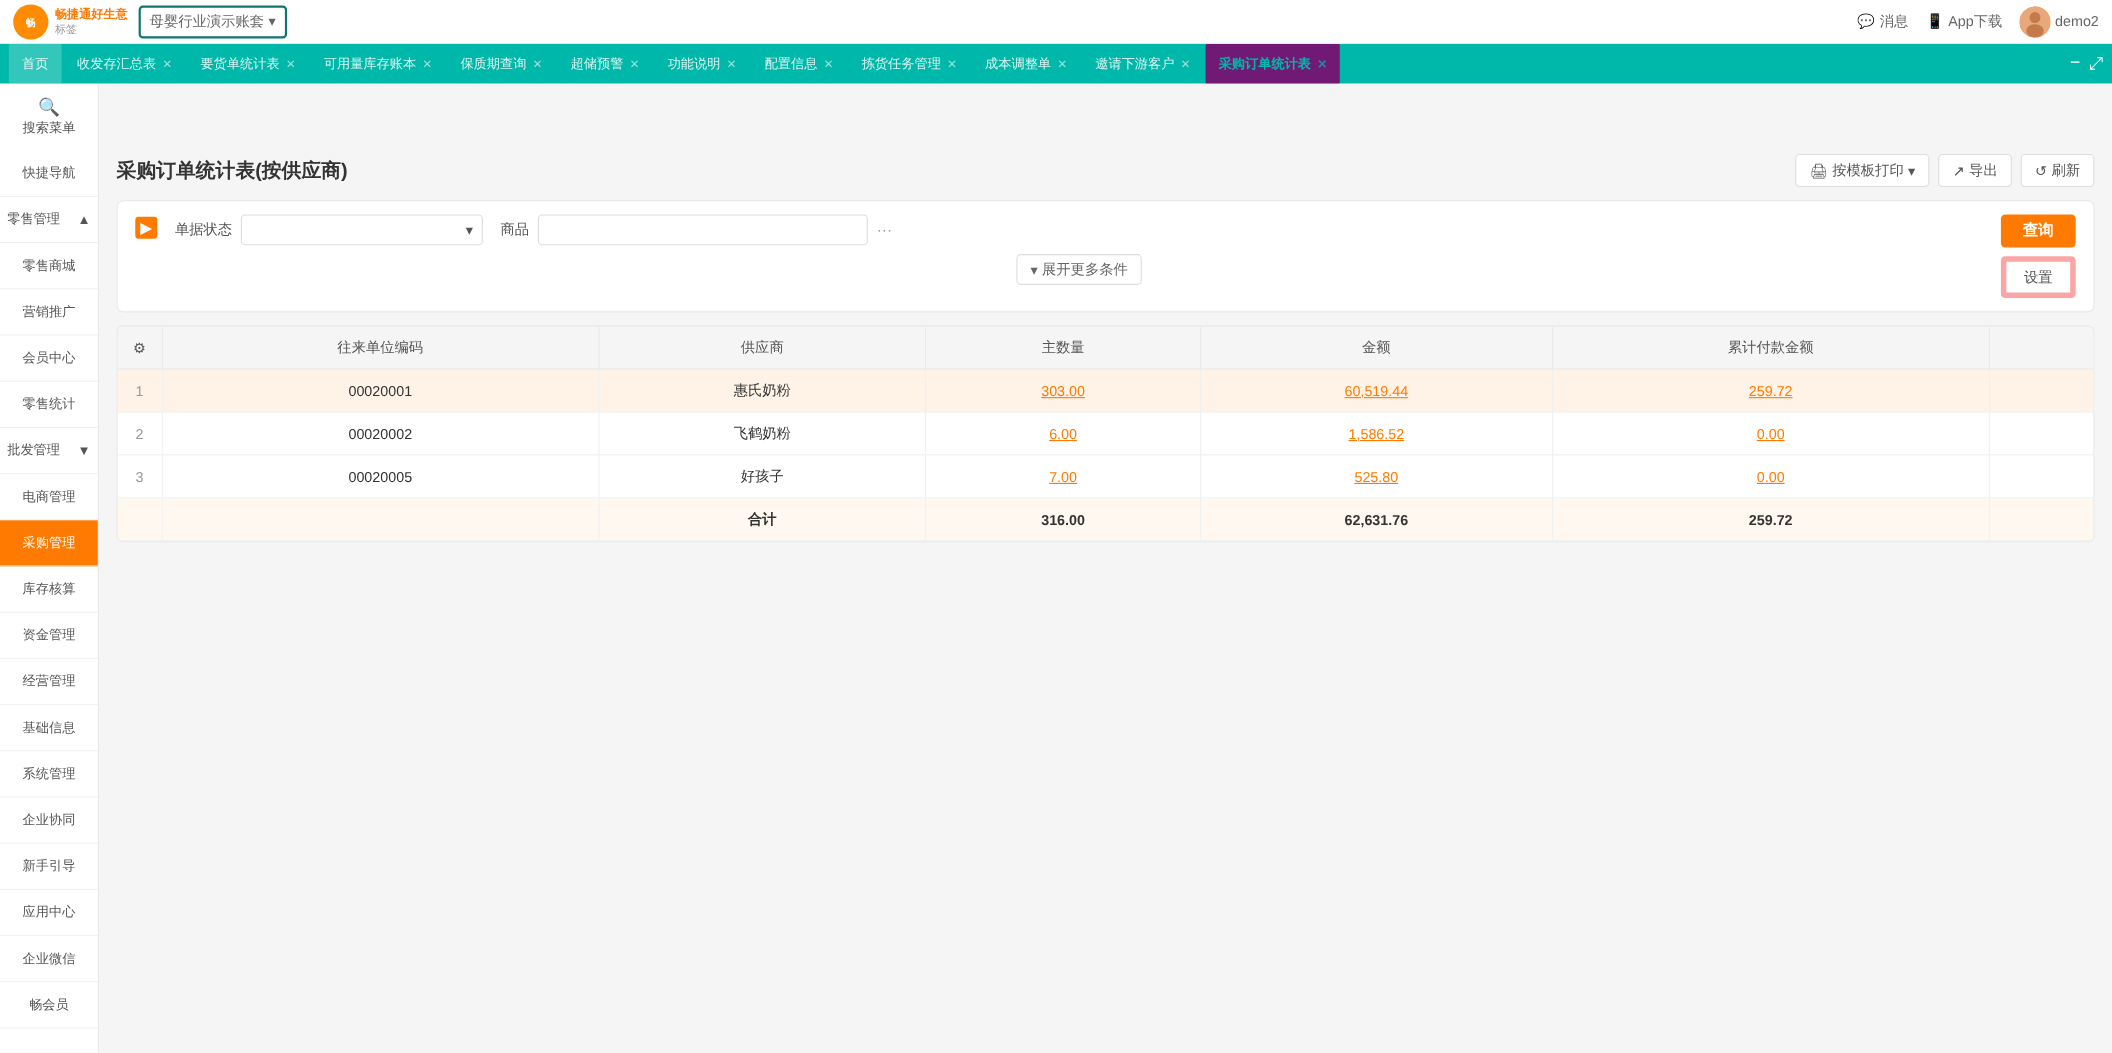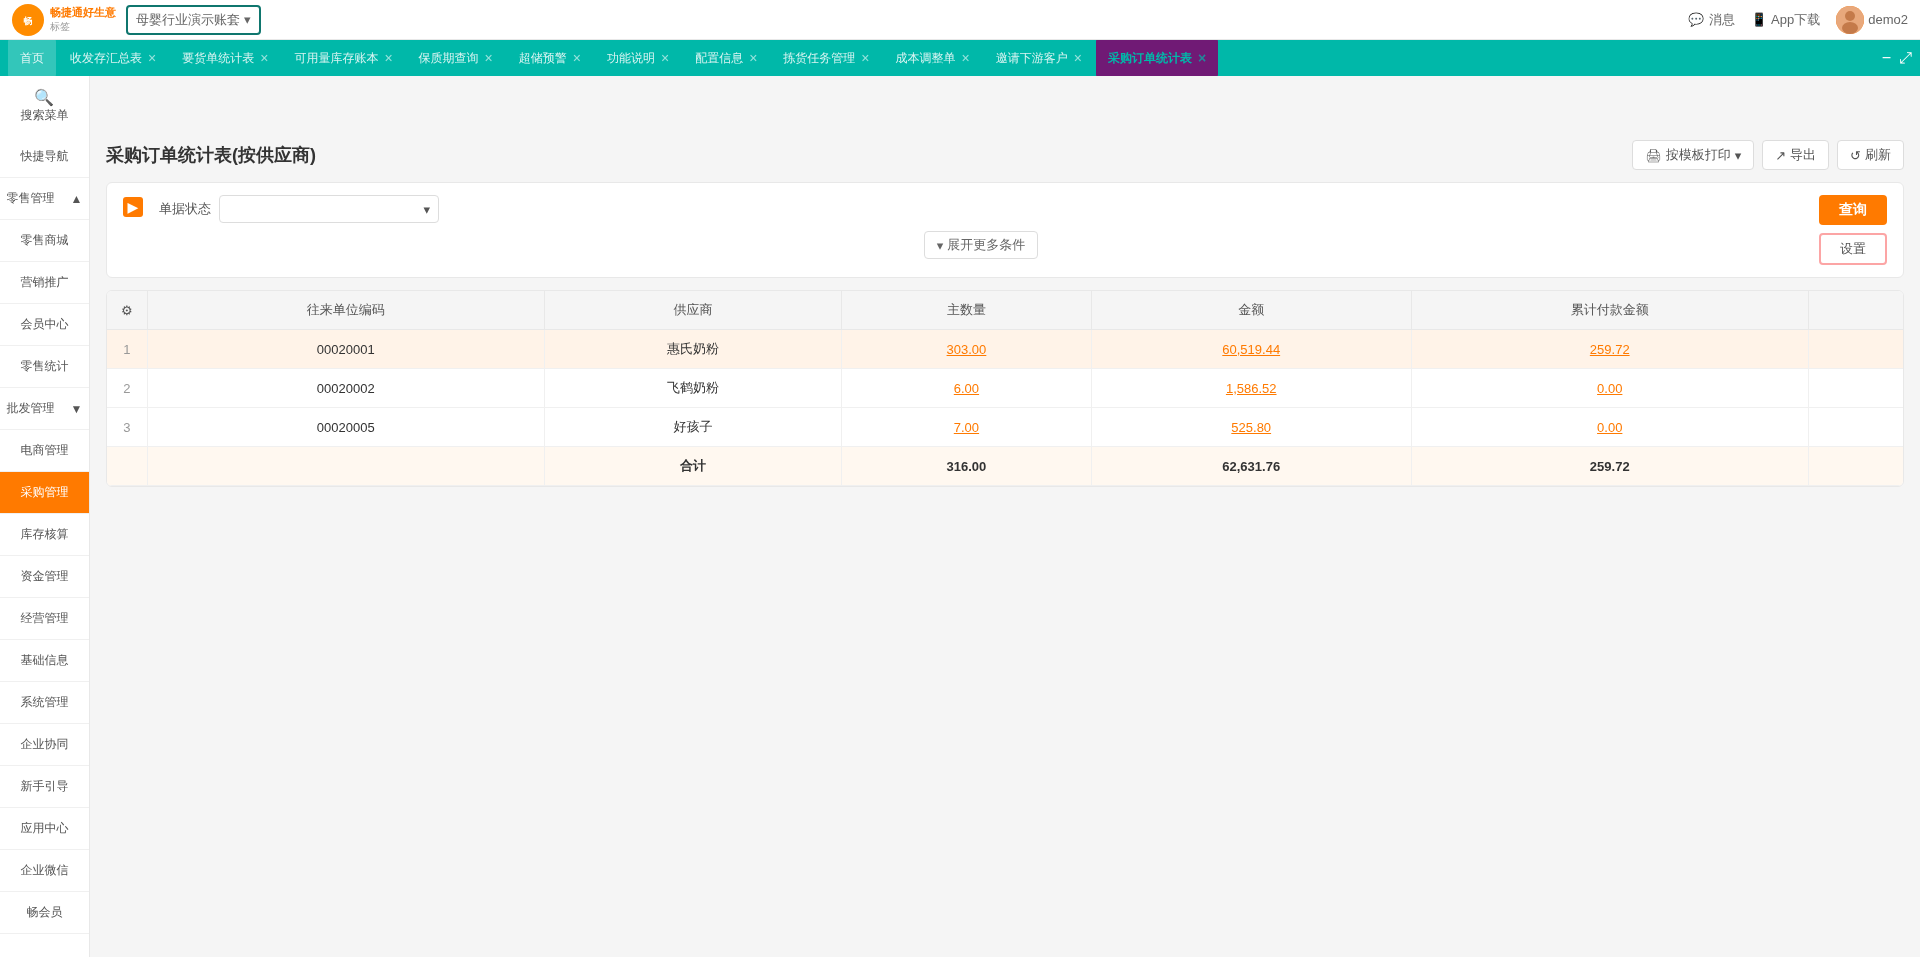--- a/index.html
+++ b/index.html
@@ -53,21 +53,21 @@
     .date-shortcuts { display: flex; gap: 4px; }
     .date-shortcut { padding: 2px 8px; border: 1px solid #ddd; border-radius: 3px; background: white; cursor: pointer; color: #555; font-size: 12px; }
     .date-custom { background: #ff7a00; color: white; padding: 2px 8px; border-radius: 3px; font-size: 12px; border: none; cursor: pointer; }
     .filter-select { width: 200px; height: 28px; border: 1px solid #ddd; border-radius: 4px; padding: 0 8px; font-size: 13px; color: #555; display: flex; align-items: center; justify-content: space-between; cursor: pointer; background: white; }
     .filter-input { width: 200px; height: 28px; border: 1px solid #ddd; border-radius: 4px; padding: 0 8px; font-size: 13px; color: #555; }
     .expand-row { display: flex; justify-content: center; margin-top: 8px; }
     .expand-btn { display: flex; align-items: center; gap: 4px; color: #666; font-size: 13px; cursor: pointer; padding: 4px 12px; border: 1px solid #ddd; border-radius: 4px; background: white; }
 
     
     .btn-query { background: #ff7a00; color: white; padding: 6px 20px; border: none; border-radius: 4px; cursor: pointer; font-size: 14px; font-weight: bold; }
-    .btn-settings { padding: 5px 12px; border: 2px solid #fca5a5; border-radius: 4px; background: white; cursor: pointer; color: #555; font-size: 13px; margin-top: 4px; display: block; width: 100%; }
+    .btn-settings { padding: 5px 12px; border: 5px solid #fca5a5; border-radius: 4px; background: white; cursor: pointer; color: #555; font-size: 13px; margin-top: 4px; display: block; width: 100%; }
 
     
     .table-container { background: white; border-radius: 6px; border: 1px solid #e8e8e8; overflow: hidden; }
     table { width: 100%; border-collapse: collapse; }
     thead { background: #f5f5f5; }
     th { padding: 10px 12px; text-align: center; font-weight: normal; color: #555; font-size: 13px; border-bottom: 1px solid #e8e8e8; border-right: 1px solid #e8e8e8; }
     th:last-child { border-right: none; }
     td { padding: 10px 12px; text-align: center; color: #333; font-size: 13px; border-bottom: 1px solid #f0f0f0; border-right: 1px solid #f0f0f0; }
     td:last-child { border-right: none; }
     tr.highlighted td { background: #fff3e8; }
@@ -280,20 +280,25 @@
 
 
             <div class="filter-item">
               <span class="filter-label">单据状态</span>
               <div class="filter-select" style="width:220px;">
                 <span></span>
                 <span>▾</span>
               </div>
             </div>
 
+            <div class="filter-item">
+              <span class="filter-label">商品</span>
+              <input class="filter-input" type="text" style="width: 300px;">
+              <span style="color:#999;cursor:pointer;font-size:14px;">···</span>
+            </div>
           </div>
 
           <div class="expand-row">
             <button class="expand-btn">
               <span>▾</span>
               <span>展开更多条件</span>
             </button>
           </div>
         </div>
 

